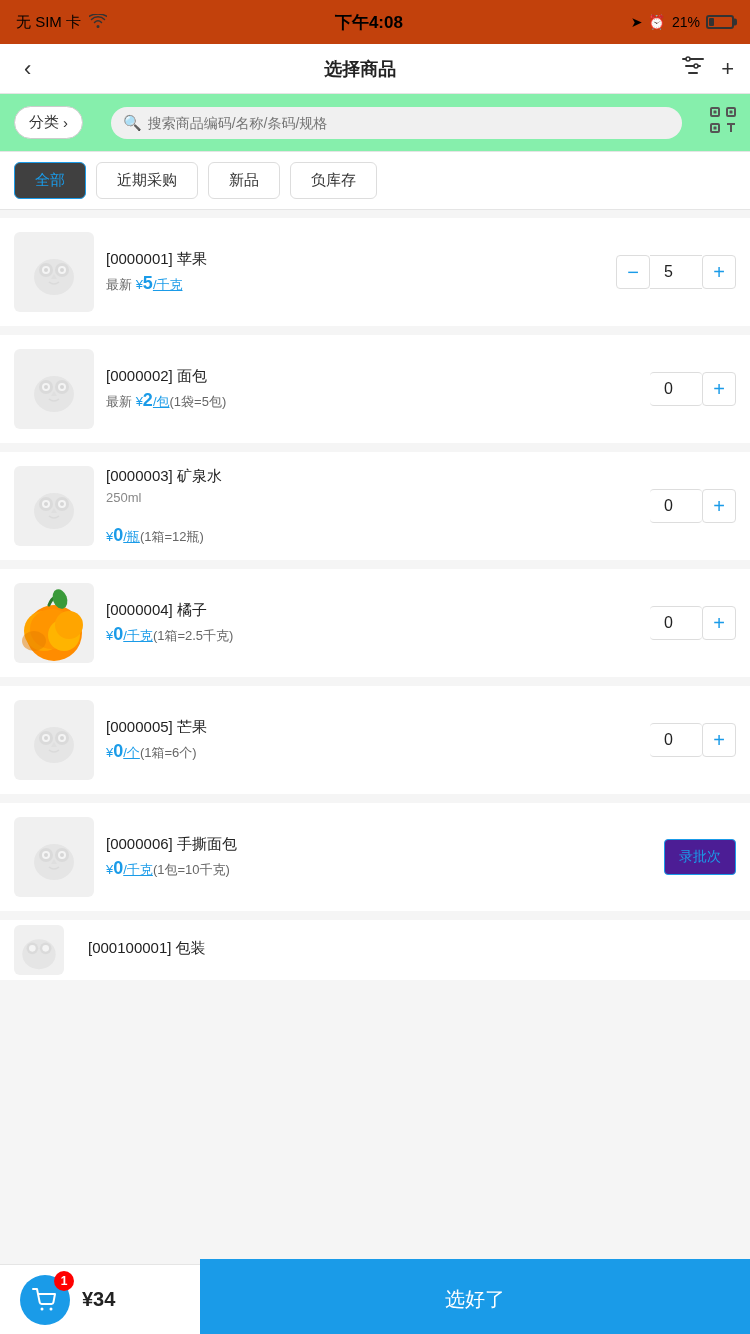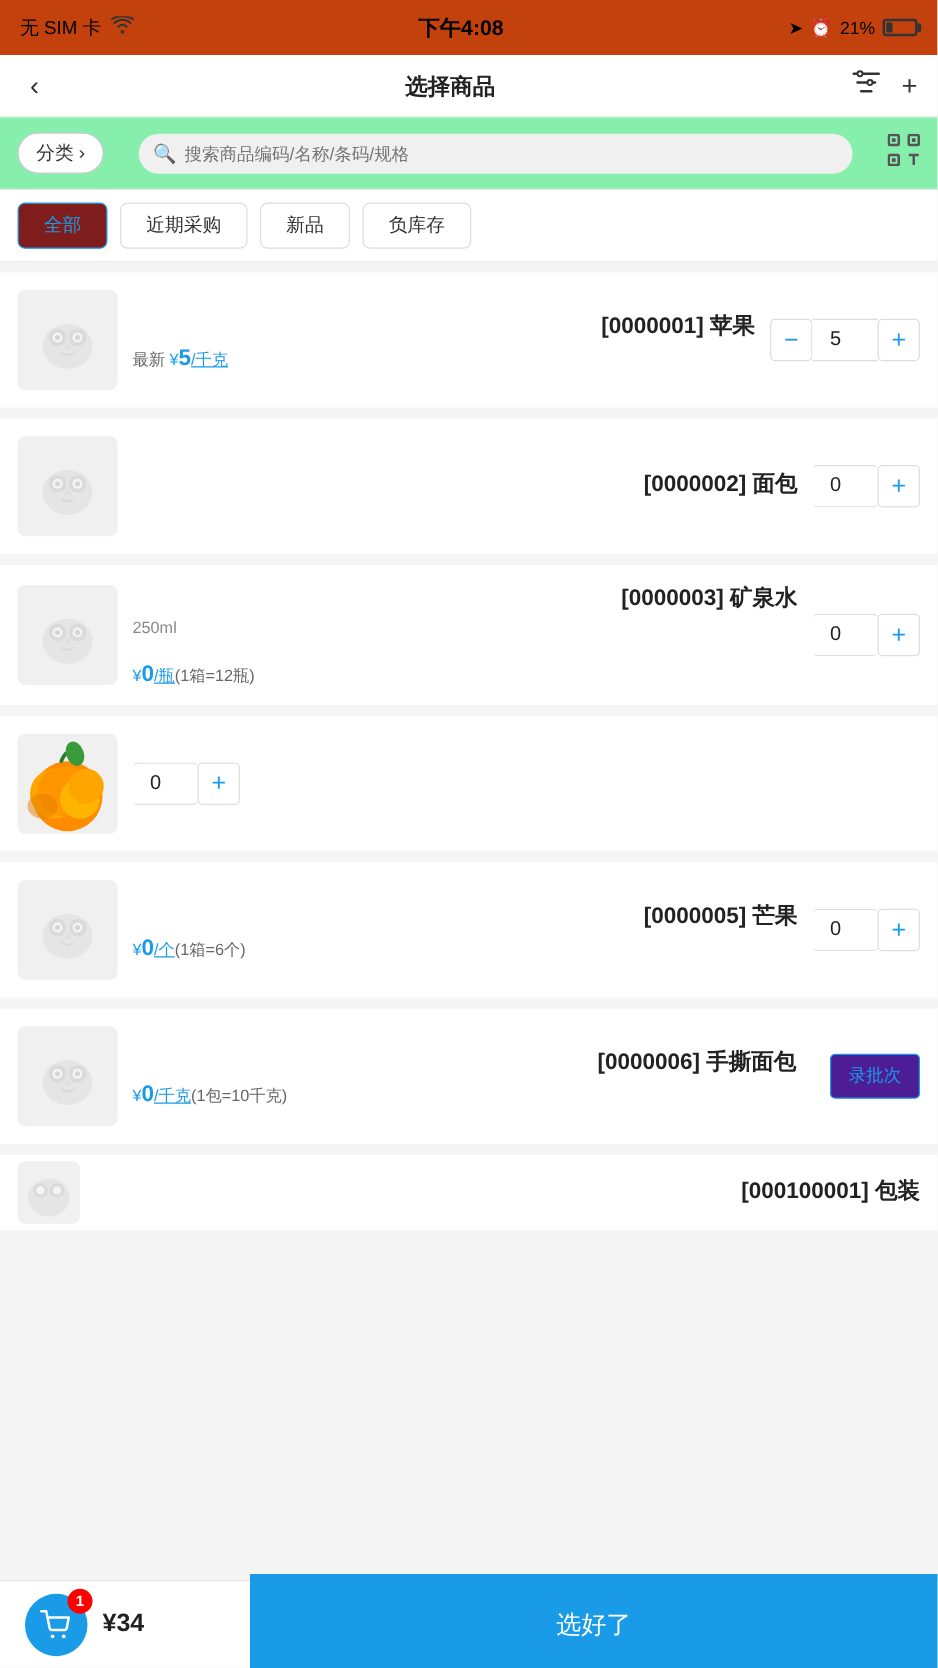--- a/index.html
+++ b/index.html
@@ -133,21 +133,21 @@
       border-radius: 6px;
       font-size: 15px;
       border: 1px solid #ddd;
       background: #fff;
       color: #333;
       cursor: pointer;
     }
     .tab-btn.active {
       border-color: #1a9be8;
       color: #1a9be8;
-      background: #7f1d1d;
+      background: #404040;
     }
 
     
     .product-list {
       background: #f5f5f5;
       padding: 0;
     }
     .product-item {
       background: #fff;
       display: flex;
@@ -166,25 +166,24 @@
       display: flex;
       align-items: center;
       justify-content: center;
       overflow: hidden;
     }
     .product-info {
       flex: 1;
       min-width: 0;
     }
     .product-name {
-      font-size: 18px;
+      font-size: 15px;
       color: #222;
       margin-bottom: 4px;
-      font-weight: 700;
-      text-align: right;
+      font-weight: 400;
     }
     .product-spec {
       font-size: 13px;
       color: #888;
       margin-bottom: 20px;
     }
     .product-price {
       font-size: 14px;
       color: #333;
     }
@@ -441,20 +440,23 @@
         <circle cx="22" cy="28" r="4" fill="#fff"></circle>
         <circle cx="38" cy="28" r="4" fill="#fff"></circle>
         <circle cx="22" cy="28" r="2" fill="#999"></circle>
         <circle cx="38" cy="28" r="2" fill="#999"></circle>
         <path d="M25 40 Q30 44 35 40" stroke="#aaa" stroke-width="1.5" fill="none"></path>
         <polygon points="30,32 27,37 33,37" fill="#bbb"></polygon>
       </svg>
     </div>
     <div class="product-info">
       <div class="product-name">[0000002] 面包</div>
+      <div class="product-price">
+        <span class="label">最新 </span><span class="currency">¥</span><span class="amount">2</span><span class="unit">/包</span><span class="extra">(1袋=5包)</span>
+      </div>
     </div>
     <div class="qty-control">
       <input class="qty-input" value="0" type="number" style="border-radius: 4px;">
       <button class="qty-btn">+</button>
     </div>
   </div>
 
   <div class="divider"></div>
 
   <div class="product-item">
@@ -493,20 +495,26 @@
         <circle cx="40" cy="50" r="28" fill="#ff8c00"></circle>
         <circle cx="30" cy="48" r="20" fill="#ffa500"></circle>
         <ellipse cx="38" cy="46" rx="22" ry="20" fill="#ff9500"></ellipse>
         <circle cx="50" cy="52" r="16" fill="#ffb400"></circle>
         <ellipse cx="20" cy="58" rx="12" ry="10" fill="#e67e00" opacity="0.5"></ellipse>
         <path d="M35 22 Q40 10 45 18" stroke="#2d7a2d" stroke-width="3" fill="none" stroke-linecap="round"></path>
         <ellipse cx="46" cy="16" rx="7" ry="10" fill="#3a9a3a" transform="rotate(-20 46 16)"></ellipse>
         <circle cx="55" cy="42" r="14" fill="#ffa500"></circle>
       </svg>
     </div>
+    <div class="product-info">
+      <div class="product-name">[0000004] 橘子</div>
+      <div class="product-price">
+        <span class="currency">¥</span><span class="amount">0</span><span class="unit">/千克</span><span class="extra">(1箱=2.5千克)</span>
+      </div>
+    </div>
     <div class="qty-control">
       <input class="qty-input" value="0" type="number" style="border-radius: 4px;">
       <button class="qty-btn">+</button>
     </div>
   </div>
 
   <div class="divider"></div>
 
   <div class="product-item">
     <div class="product-img">

